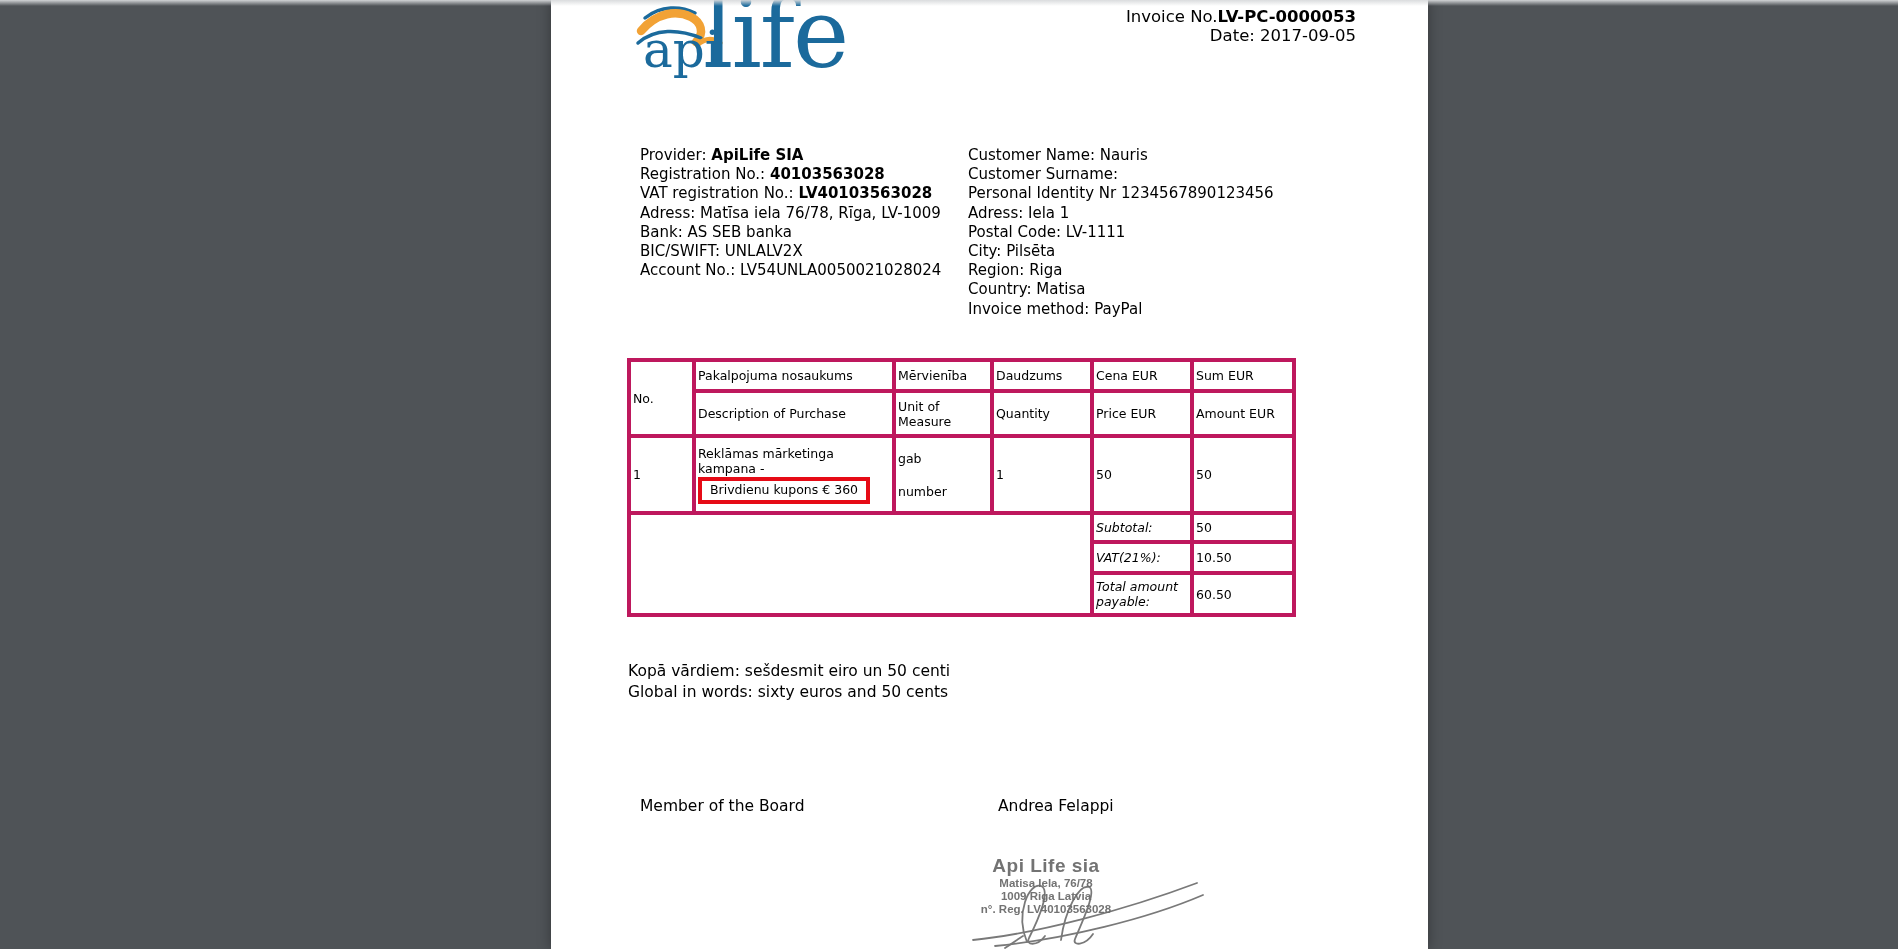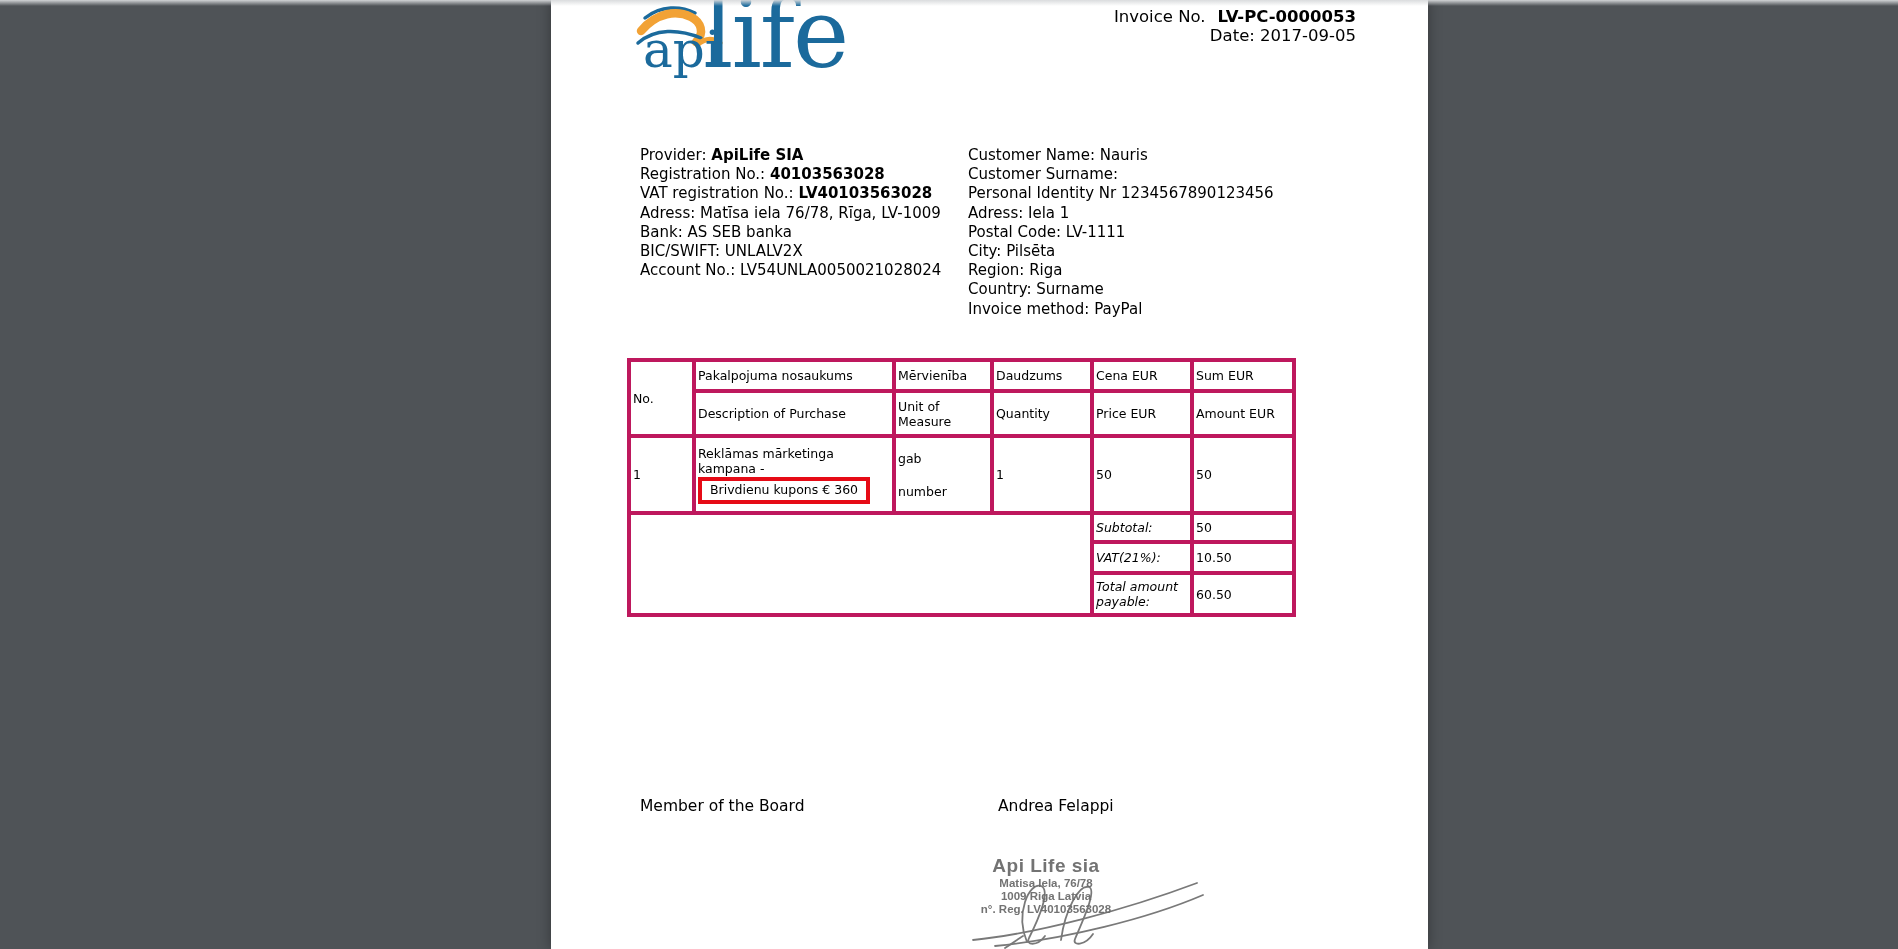--- a/index.html
+++ b/index.html
@@ -32,21 +32,21 @@
   .logo-life {
     position:absolute; left:152px; top:-13px;
     font-family:"DejaVu Serif", serif; font-size:95px; line-height:1;
     color:#1b6a9c; letter-spacing:-2px;
   }
   
   .invoice-meta {
     position:absolute; right:72px; top:7px;
     text-align:right; font-size:16.5px; line-height:19px;
   }
-  .invoice-meta b { margin-left:12px; }
+  .invoice-meta b { margin-left:0; }
   
   .party { position:absolute; top:146px; font-size:15px; line-height:19.2px; }
   .provider { left:89px; width:330px; }
   .customer { left:417px; width:330px; }
   .party .bold { font-weight:bold; }
   
   table.items {
     position:absolute; left:76px; top:358px; width:665px;
     border-collapse:collapse; table-layout:fixed;
     font-size:12.5px; line-height:15px;
@@ -128,21 +128,21 @@
   </div>
 
   <div class="party customer">
     <div class="line">Customer Name: Nauris</div>
     <div class="line">Customer Surname:</div>
     <div class="line">Personal Identity Nr 1234567890123456</div>
     <div class="line">Adress: Iela 1</div>
     <div class="line">Postal Code: LV-1111</div>
     <div class="line">City: Pilsēta</div>
     <div class="line">Region: Riga</div>
-    <div class="line">Country: Surname</div>
+    <div class="line">Country: Matisa</div>
     <div class="line">Invoice method: PayPal</div>
   </div>
 
   <table class="items">
     <colgroup>
       <col style="width:65px">
         <col style="width:200px">
         <col style="width:98px">
       <col style="width:100px">
         <col style="width:100px">
@@ -189,20 +189,24 @@
         <td>10.50</td>
       </tr>
       <tr class="trow3">
         <td class="tot-label">Total amount payable:</td>
         <td>60.50</td>
       </tr>
     </tbody>
   </table>
 
   <div class="notes">
+    <div class="para2">
+      <div>Kopā vārdiem: sešdesmit eiro un 50 centi</div>
+      <div>Global in words: sixty euros and 50 cents</div>
+    </div>
   </div>
 
   <div class="sig-role">Member of the Board</div>
   <div class="sig-name">Andrea Felappi</div>
 
   <div class="stamp">
     <div class="stamp-company">Api Life sia</div>
     <div class="stamp-line">Matisa Iela, 76/78</div>
     <div class="stamp-line">1009 Riga Latvia</div>
     <div class="stamp-line">n°. Reg. LV40103563028</div>

